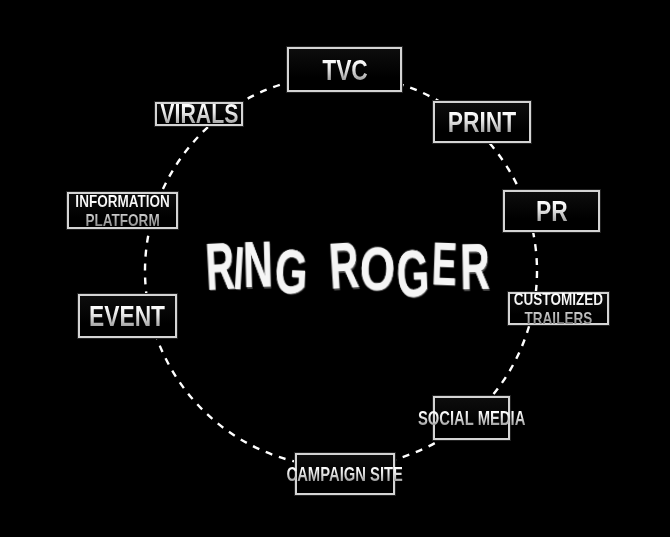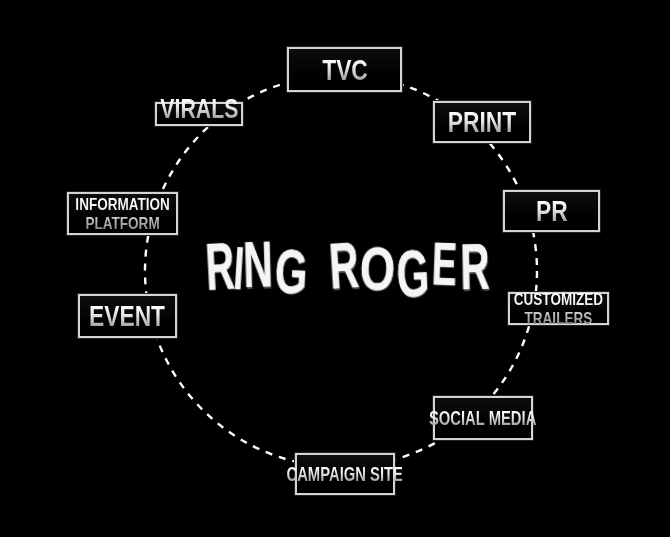--- a/index.html
+++ b/index.html
@@ -126,21 +126,21 @@
     </span>
   </div>
 
   <div class="node size-sm" style="left:508px; top:292px; width:101px; height:33px;">
     <span class="node-text">
       <span class="line">CUSTOMIZED</span>
         <span class="line">TRAILERS</span>
     </span>
   </div>
 
-  <div class="node size-md" style="left:433px; top:396px; width:100px; height:44px;">
+  <div class="node size-md" style="left:433px; top:396px; width:77px; height:44px;">
     <span class="node-text">
       <span class="line">SOCIAL MEDIA</span>
         <span class="line"></span>
     </span>
   </div>
 
   <div class="node size-md" style="left:295px; top:453px; width:100px; height:42px;">
     <span class="node-text">
       <span class="line">CAMPAIGN SITE</span>
         <span class="line"></span>
@@ -148,27 +148,27 @@
   </div>
 
 
   <div class="node size-lg" style="left:78px;  top:294px; width:99px;  height:44px;">
     <span class="node-text">
       <span class="line">EVENT</span>
         <span class="line"></span>
     </span>
   </div>
 
-  <div class="node size-sm" style="left:67px;  top:192px; width:111px; height:43px;">
+  <div class="node size-sm" style="left:67px;  top:192px; width:111px; height:37px;">
     <span class="node-text">
       <span class="line">INFORMATION</span>
         <span class="line">PLATFORM</span>
     </span>
   </div>
 
-  <div class="node size-lg" style="left:155px; top:102px; width:88px;  height:24px;align-items:flex-end;">
+  <div class="node size-lg" style="left:155px; top:102px; width:88px;  height:24px;">
     <span class="node-text" style="font-size:28px;">
       <span class="line">VIRALS</span>
         <span class="line"></span>
     </span>
   </div>
 
 </div>
 
 </body></html>

